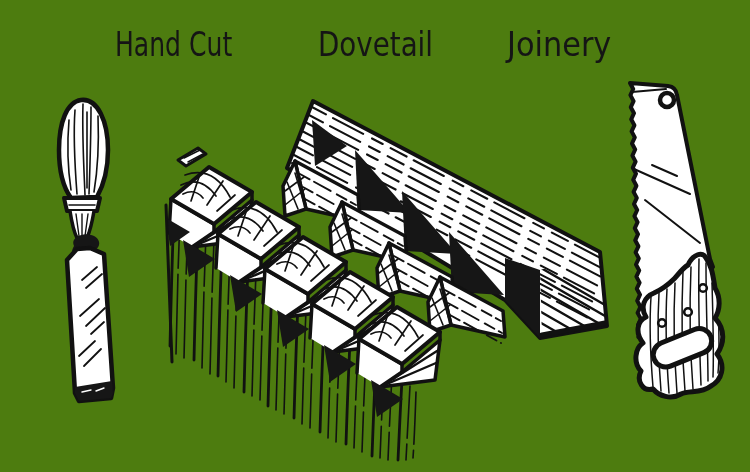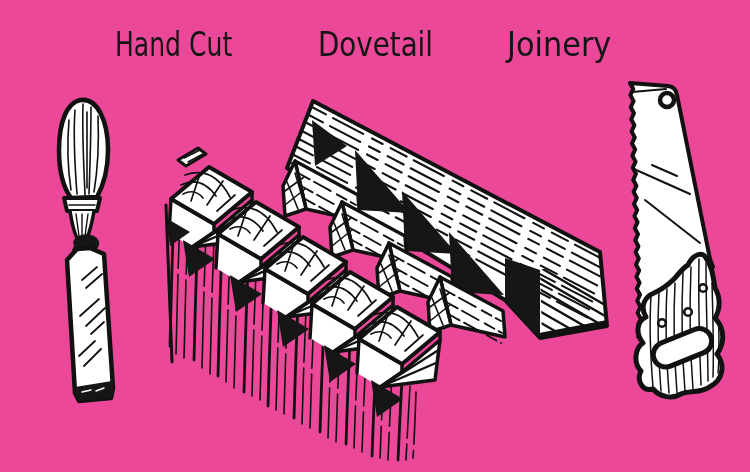--- a/index.html
+++ b/index.html
@@ -1,16 +1,16 @@
 <!DOCTYPE html>
 <html><head>
 <meta charset="utf-8">
 <style>
   html,body{margin:0;padding:0;background:#ffffff;}
-  .stage{position:relative;width:750px;height:472px;background:#ec4899;overflow:hidden;
+  .stage{position:relative;width:750px;height:472px;background:#4d7c0f;overflow:hidden;
          font-family:"DejaVu Sans","Liberation Sans",sans-serif;}
   .title-word{position:absolute;top:28px;font-size:33px;font-weight:400;color:#151515;
               white-space:nowrap;transform-origin:left top;line-height:1;}
   .tw1{left:115px;transform:scaleX(0.76);}
   .tw2{left:318px;transform:scaleX(0.84);}
   .tw3{left:507px;transform:scaleX(0.92);}
   svg{position:absolute;display:block;}
   .chisel-svg{left:25px;top:88px;width:140px;height:340px;}
   .joint-svg{left:158px;top:88px;width:455px;height:375px;}
   .saw-svg{left:605px;top:75px;width:145px;height:350px;}

